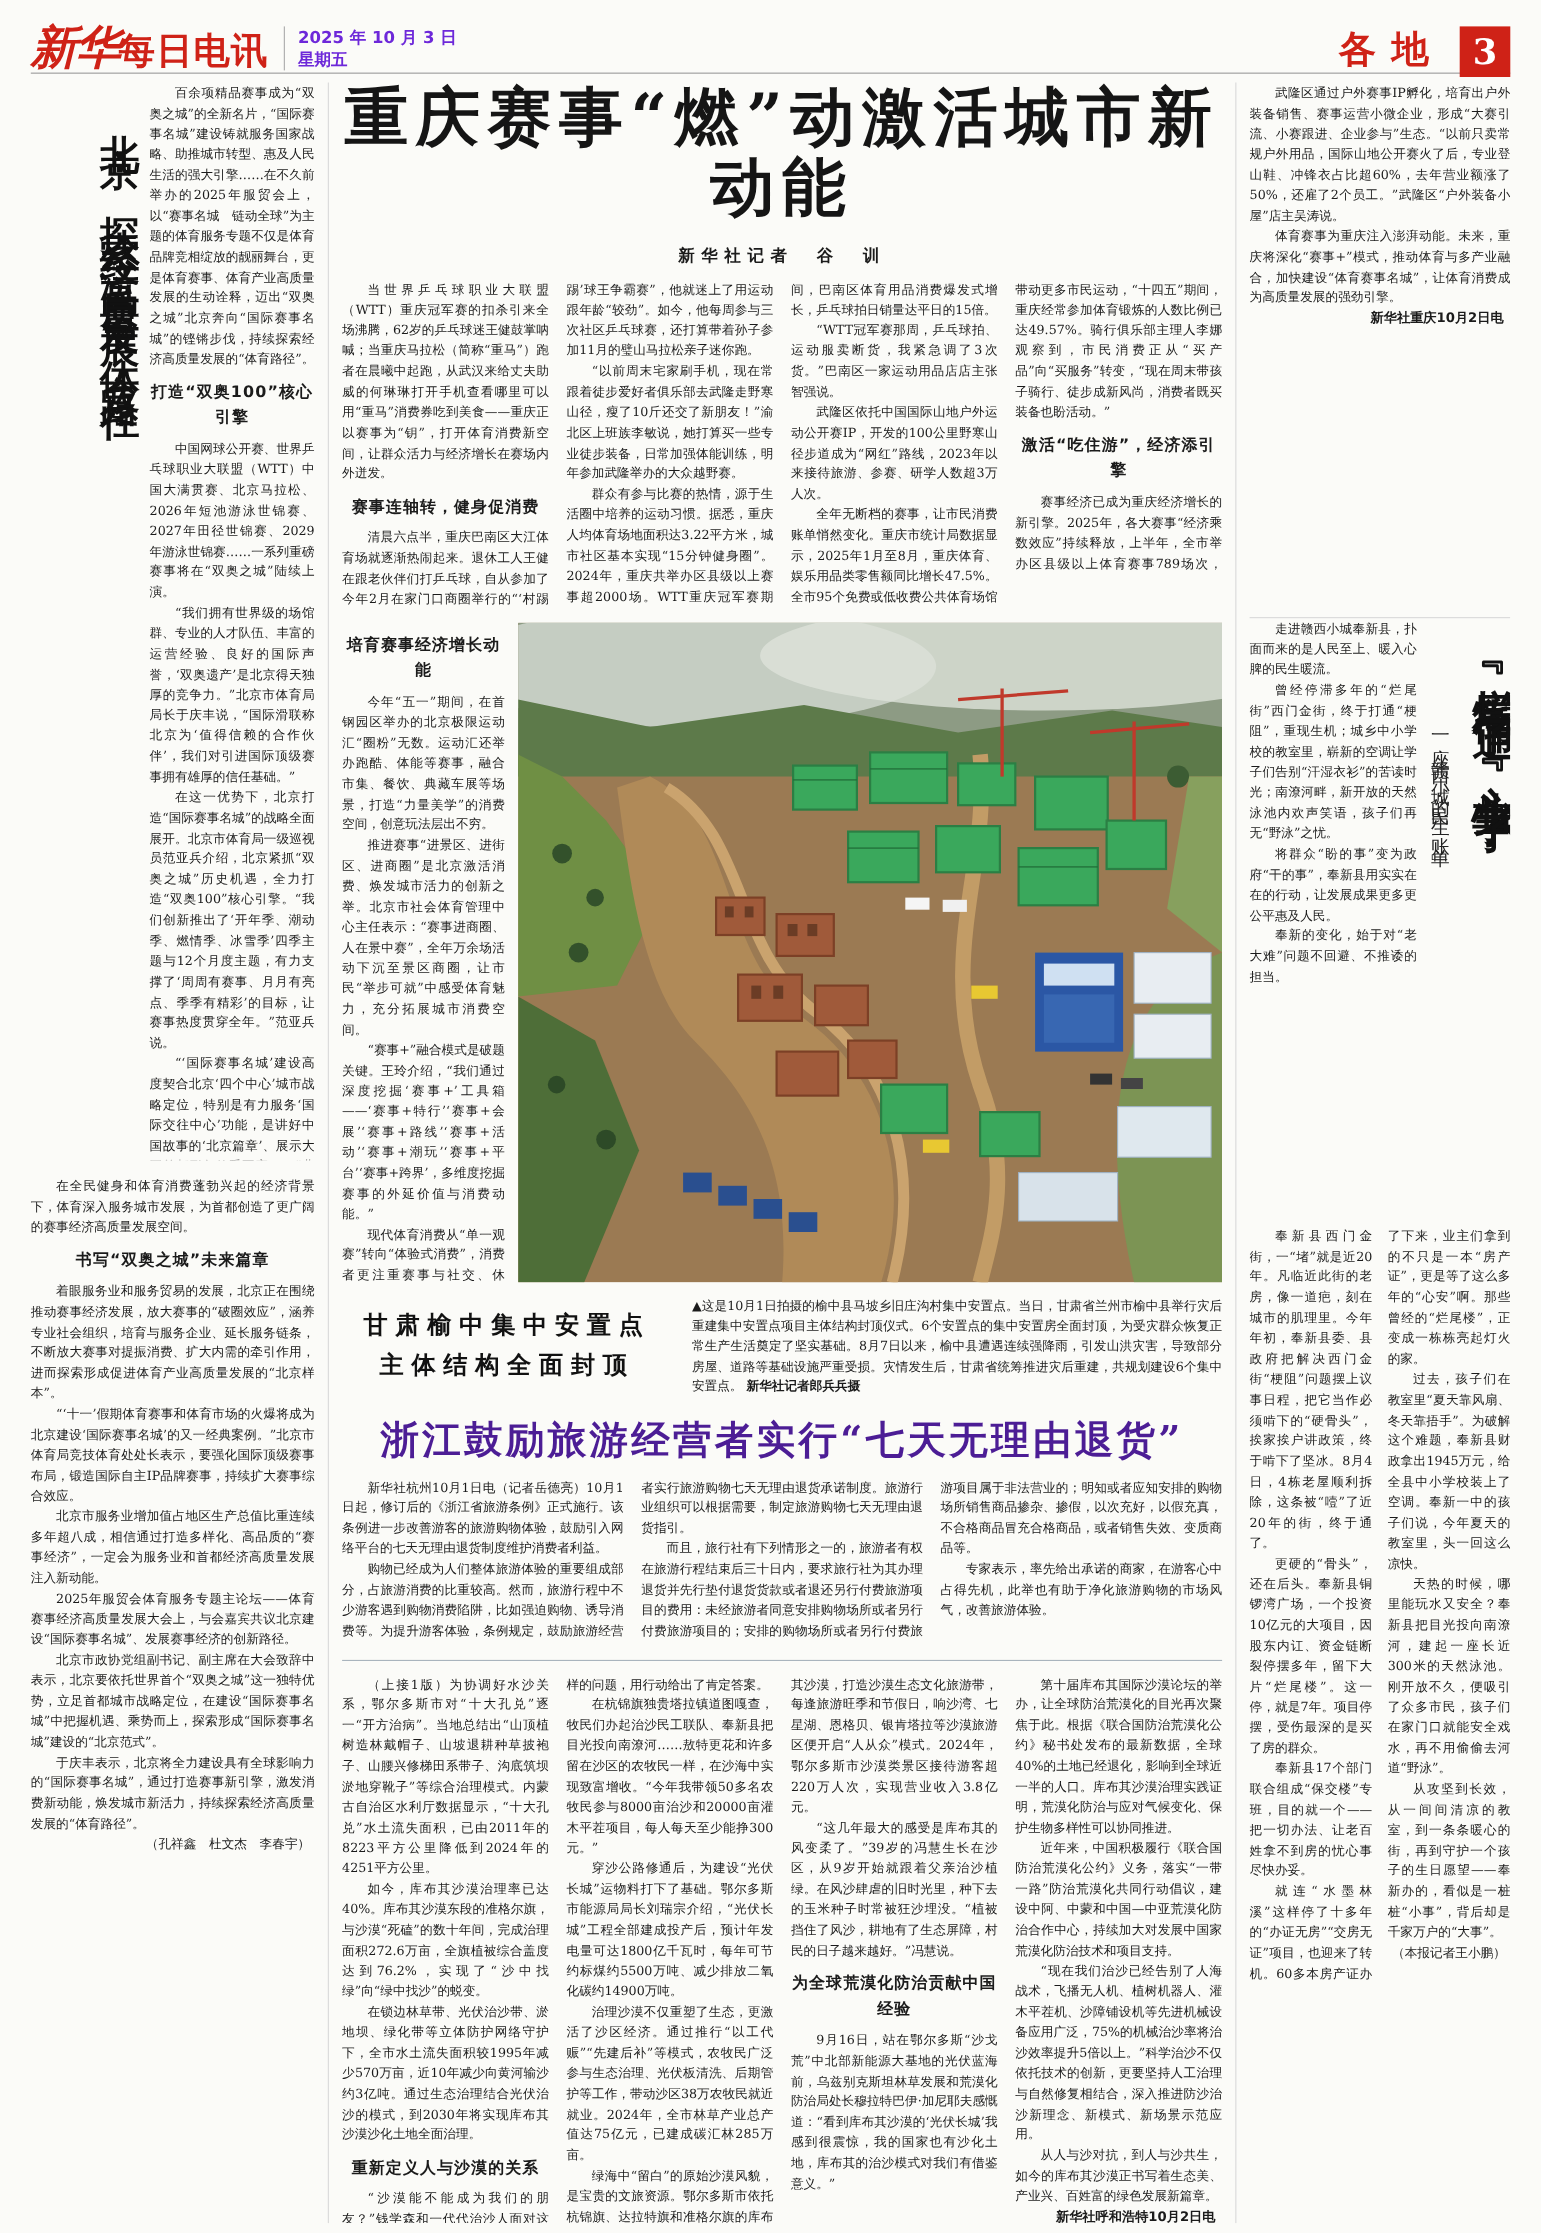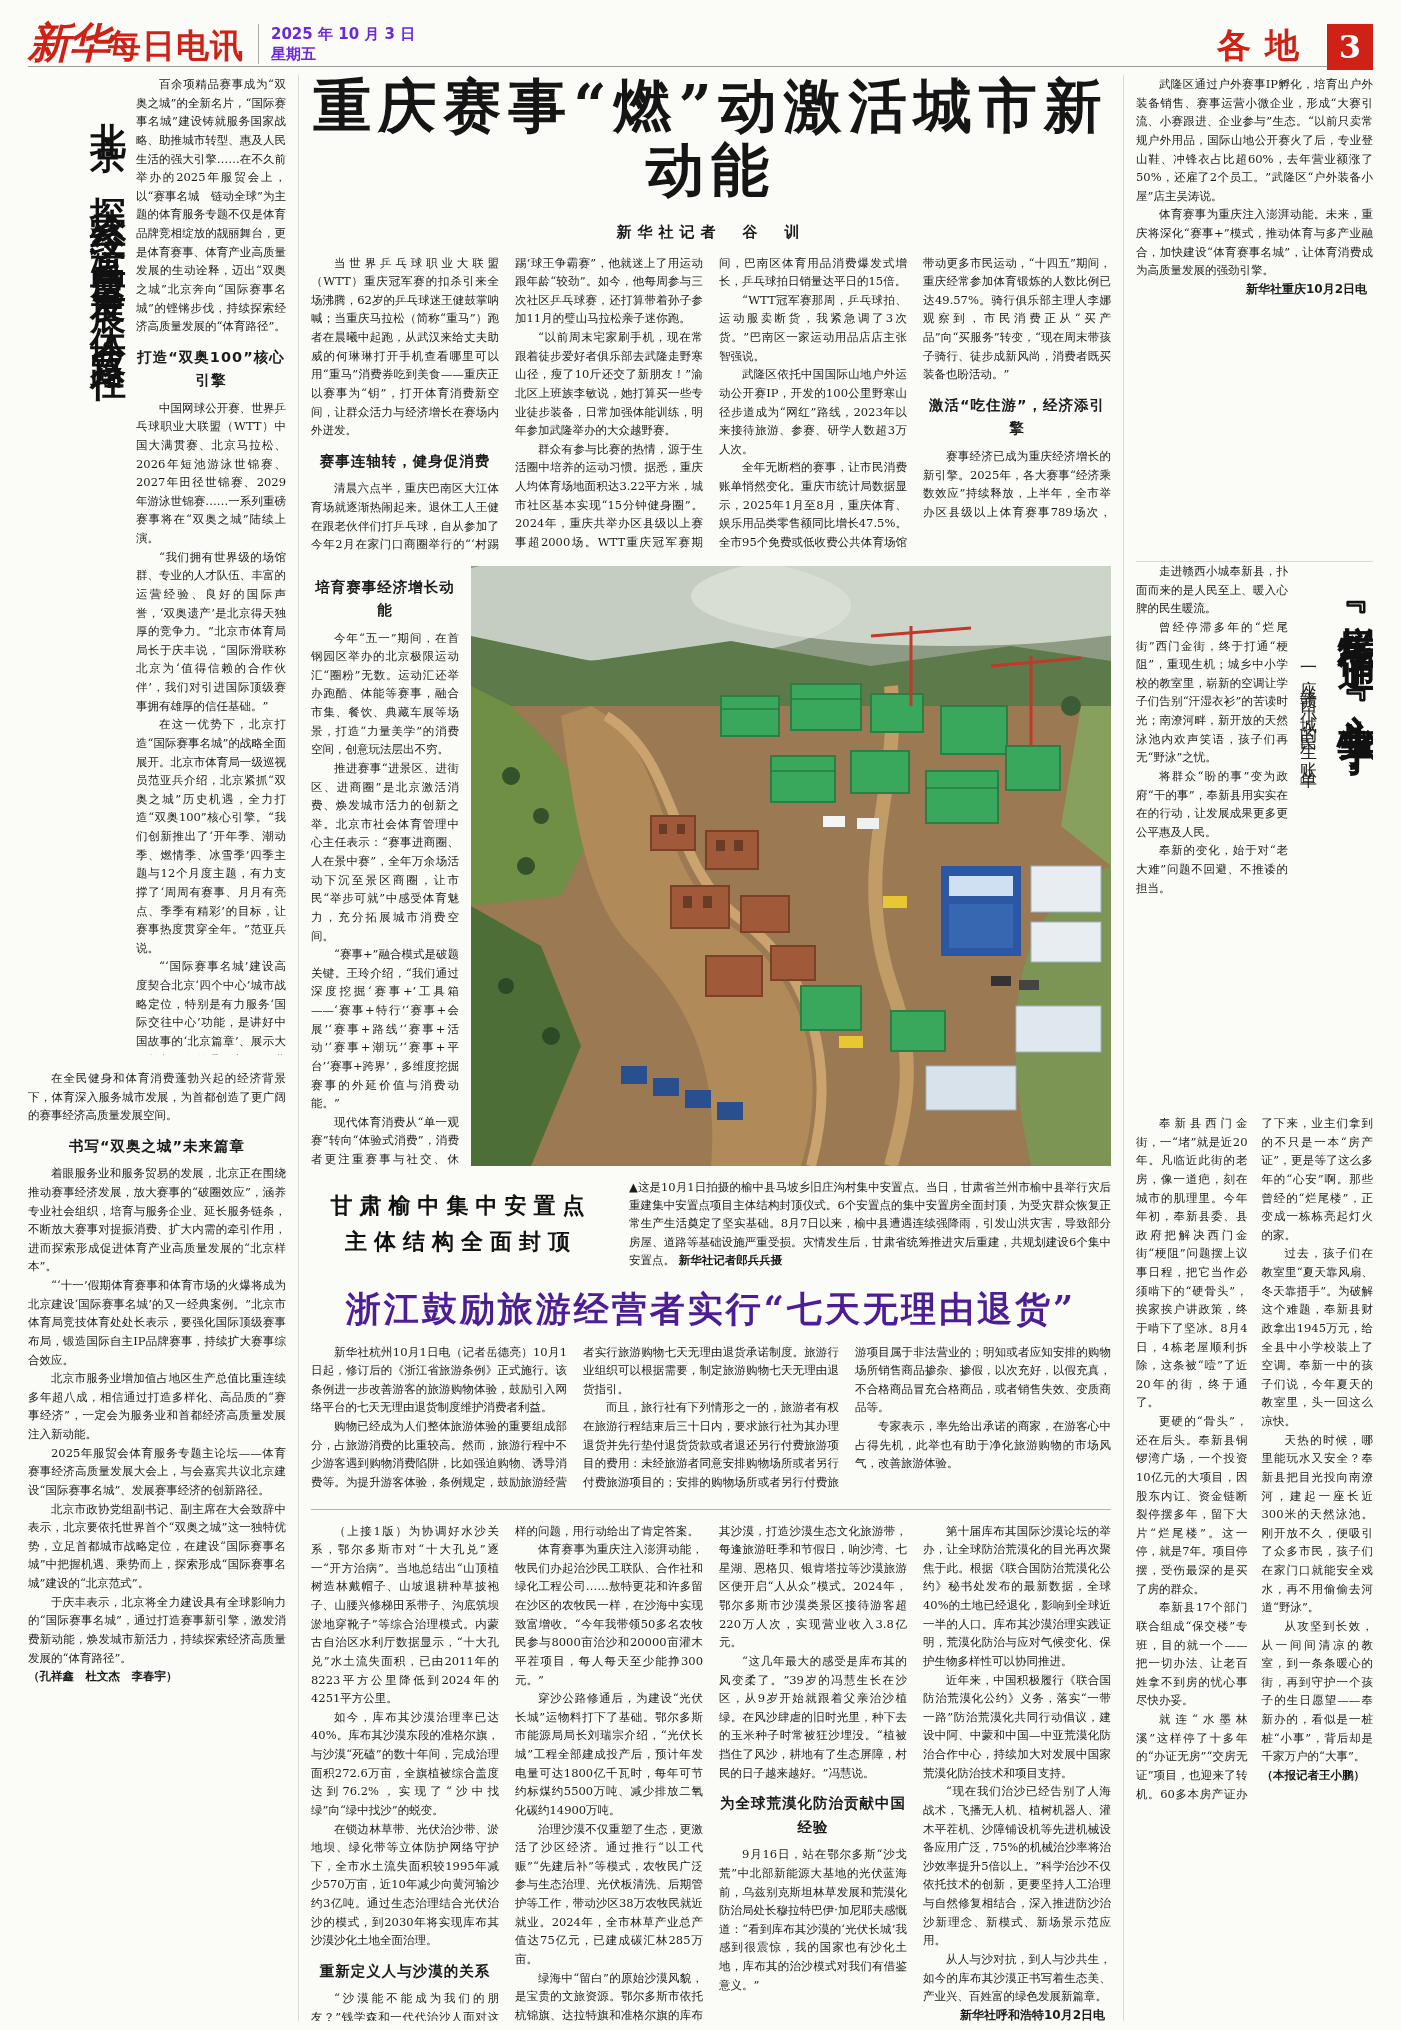--- a/index.html
+++ b/index.html
@@ -26,21 +26,21 @@
   .band-left{width:258px;flex:none;overflow:hidden;padding-right:12px;border-right:1px solid #d9d9d9;}
   .band-mid{width:800px;flex:none;overflow:hidden;padding:0 12px;border-right:1px solid #d9d9d9;}
   .band-right{flex:1;overflow:hidden;padding-left:12px;}
   
   .txt{font-size:11.5px;line-height:1.62;text-align:justify;}
   .txt p{margin:0;text-indent:2em;}
   .txt h4{margin:10px 0 6px;text-align:center;font-size:14.5px;letter-spacing:1px;
     font-family:"DejaVu Sans","Liberation Sans",sans-serif;font-weight:700;text-indent:0;}
   .txt p.dl{text-align:right;font-weight:700;text-indent:0;
     font-family:"DejaVu Sans","Liberation Sans",sans-serif;font-size:12px;padding-right:6px;}
-  .txt p.sg{text-align:left;text-indent:0;font-weight:700;padding-right:4px;}
+  .txt p.sg{text-align:right;text-indent:0;font-weight:400;padding-right:4px;}
   
   .bj-top{display:flex;height:980px;overflow:hidden;}
   .bj-vhead{writing-mode:vertical-rl;text-orientation:upright;
     font-size:36px;font-weight:900;letter-spacing:13px;line-height:1.1;
     width:100px;flex:none;padding-top:18px;color:#111;}
   .bj-topcol{flex:1;overflow:hidden;padding-left:8px;}
   .bj-lower{margin-top:14px;height:935px;overflow:hidden;}
   
   .cq-headline{text-align:center;font-size:58px;font-weight:900;letter-spacing:7px;
     margin:0 0 6px;line-height:1.1;color:#151515;}
@@ -257,21 +257,21 @@
       </div>
 
     <hr class="mid-divider">
 
     <div class="ds-cols txt">
         <p>（上接1版）为协调好水沙关系，鄂尔多斯市对“十大孔兑”逐一“开方治病”。当地总结出“山顶植树造林戴帽子、山坡退耕种草披袍子、山腰兴修梯田系带子、沟底筑坝淤地穿靴子”等综合治理模式。内蒙古自治区水利厅数据显示，“十大孔兑”水土流失面积，已由2011年的8223平方公里降低到2024年的4251平方公里。</p>
         <p>如今，库布其沙漠治理率已达40%。库布其沙漠东段的准格尔旗，与沙漠“死磕”的数十年间，完成治理面积272.6万亩，全旗植被综合盖度达到76.2%，实现了“沙中找绿”向“绿中找沙”的蜕变。</p>
         <p>在锁边林草带、光伏治沙带、淤地坝、绿化带等立体防护网络守护下，全市水土流失面积较1995年减少570万亩，近10年减少向黄河输沙约3亿吨。通过生态治理结合光伏治沙的模式，到2030年将实现库布其沙漠沙化土地全面治理。</p>
         <h4>重新定义人与沙漠的关系</h4>
         <p>“沙漠能不能成为我们的朋友？”钱学森和一代代治沙人面对这样的问题，用行动给出了肯定答案。</p>
-        <p>体育赛事为重庆注入澎湃动能，牧民们办起治沙民工联队、合作社和绿化工程公司……敖特更花和许多留在沙区的农牧民一样，在沙海中实现致富增收。“今年我带领50多名农牧民参与8000亩治沙和20000亩灌木平茬项目，每人每天至少能挣300元。”</p>
+        <p>在杭锦旗独贵塔拉镇道图嘎查，牧民们办起治沙民工联队、奉新县把目光投向南潦河……敖特更花和许多留在沙区的农牧民一样，在沙海中实现致富增收。“今年我带领50多名农牧民参与8000亩治沙和20000亩灌木平茬项目，每人每天至少能挣300元。”</p>
         <p>穿沙公路修通后，为建设“光伏长城”运物料打下了基础。鄂尔多斯市能源局局长刘瑞宗介绍，“光伏长城”工程全部建成投产后，预计年发电量可达1800亿千瓦时，每年可节约标煤约5500万吨、减少排放二氧化碳约14900万吨。</p>
         <p>治理沙漠不仅重塑了生态，更激活了沙区经济。通过推行“以工代赈”“先建后补”等模式，农牧民广泛参与生态治理、光伏板清洗、后期管护等工作，带动沙区38万农牧民就近就业。2024年，全市林草产业总产值达75亿元，已建成碳汇林285万亩。</p>
         <p>绿海中“留白”的原始沙漠风貌，是宝贵的文旅资源。鄂尔多斯市依托杭锦旗、达拉特旗和准格尔旗的库布其沙漠，打造沙漠生态文化旅游带，每逢旅游旺季和节假日，响沙湾、七星湖、恩格贝、银肯塔拉等沙漠旅游区便开启“人从众”模式。2024年，鄂尔多斯市沙漠类景区接待游客超220万人次，实现营业收入3.8亿元。</p>
         <p>“这几年最大的感受是库布其的风变柔了。”39岁的冯慧生长在沙区，从9岁开始就跟着父亲治沙植绿。在风沙肆虐的旧时光里，种下去的玉米种子时常被狂沙埋没。“植被挡住了风沙，耕地有了生态屏障，村民的日子越来越好。”冯慧说。</p>
         <h4>为全球荒漠化防治贡献中国经验</h4>
         <p>9月16日，站在鄂尔多斯“沙戈荒”中北部新能源大基地的光伏蓝海前，乌兹别克斯坦林草发展和荒漠化防治局处长穆拉特巴伊·加尼耶夫感慨道：“看到库布其沙漠的‘光伏长城’我感到很震惊，我的国家也有沙化土地，库布其的治沙模式对我们有借鉴意义。”</p>
         <p>第十届库布其国际沙漠论坛的举办，让全球防治荒漠化的目光再次聚焦于此。根据《联合国防治荒漠化公约》秘书处发布的最新数据，全球40%的土地已经退化，影响到全球近一半的人口。库布其沙漠治理实践证明，荒漠化防治与应对气候变化、保护生物多样性可以协同推进。</p>
         <p>近年来，中国积极履行《联合国防治荒漠化公约》义务，落实“一带一路”防治荒漠化共同行动倡议，建设中阿、中蒙和中国—中亚荒漠化防治合作中心，持续加大对发展中国家荒漠化防治技术和项目支持。</p>
         <p>“现在我们治沙已经告别了人海战术，飞播无人机、植树机器人、灌木平茬机、沙障铺设机等先进机械设备应用广泛，75%的机械治沙率将治沙效率提升5倍以上。”科学治沙不仅依托技术的创新，更要坚持人工治理与自然修复相结合，深入推进防沙治沙新理念、新模式、新场景示范应用。</p>
         <p>从人与沙对抗，到人与沙共生，如今的库布其沙漠正书写着生态美、产业兴、百姓富的绿色发展新篇章。</p>

